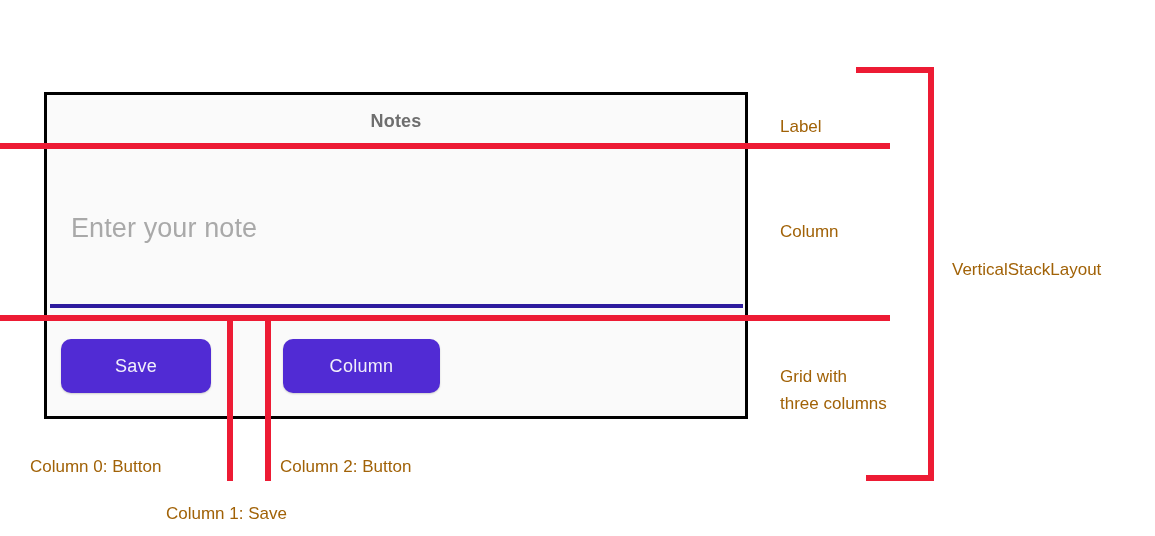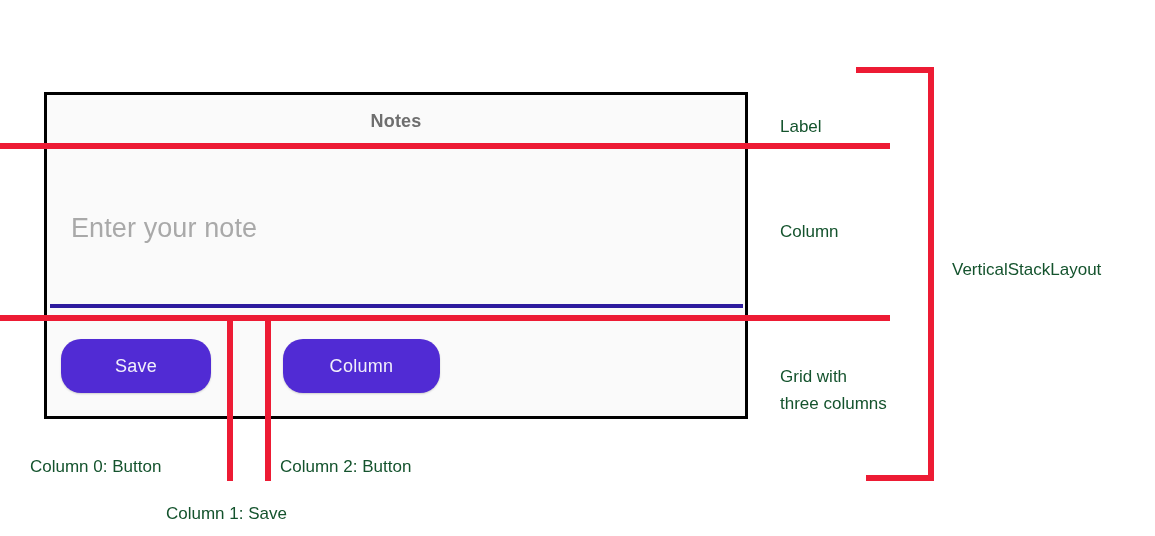--- a/index.html
+++ b/index.html
@@ -81,21 +81,21 @@
     height: 100%;
   }
   #grid-col-0 { width: 184px; }
   #grid-col-1 { width: 40px; }
   #grid-col-2 { flex: 1; }
 
   .maui-button {
     position: absolute;
     top: 16px;
     border: 0;
-    border-radius: 20px;
+    border-radius: 10px;
     background: #512bd4;
     color: #f2f0fb;
     font-family: "Liberation Sans", sans-serif;
     font-size: 18px;
     letter-spacing: 0.3px;
     cursor: pointer;
     box-shadow: 0 1px 2px rgba(0,0,0,0.18);
   }
   #save-button {
     left: 14px;
@@ -127,21 +127,21 @@
   
   #bracket-top    { left: 856px; top: 67px;  width: 78px; }
   #bracket-bottom { left: 866px; top: 475px; width: 68px; }
   #bracket-spine  { left: 928px; top: 67px;  height: 414px; }
 
   
   .ann-text {
     position: absolute;
     font-family: "Liberation Sans", sans-serif;
     font-size: 17px;
-    color: #14532d;
+    color: #a16207;
     white-space: pre-line;
     line-height: 1.6;
   }
   #ann-label         { left: 780px; top: 113px; }
   #ann-editor        { left: 780px; top: 218px; }
   #ann-grid          { left: 780px; top: 363px; }
   #ann-stack         { left: 952px; top: 256px; }
   #ann-col0          { left: 30px;  top: 453px; }
   #ann-col1          { left: 166px; top: 500px; }
   #ann-col2          { left: 280px; top: 453px; }

